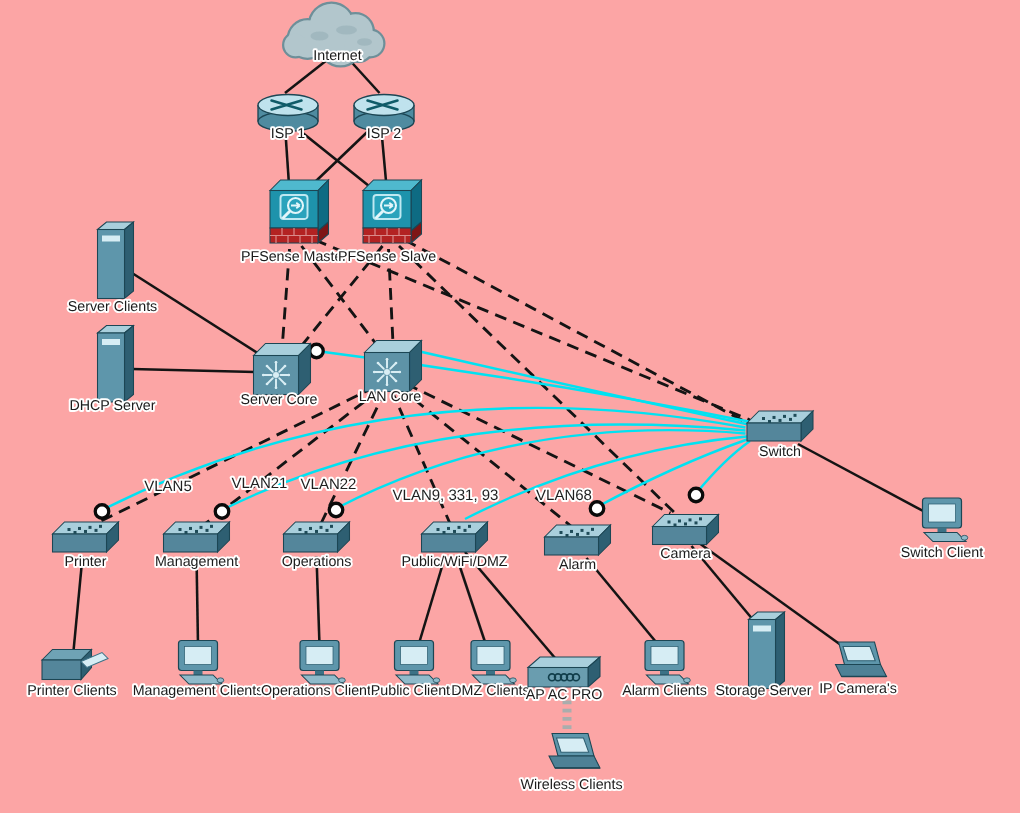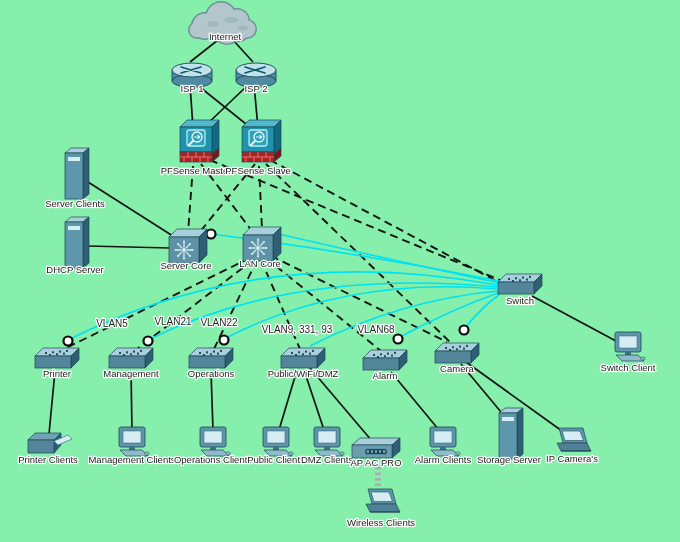--- a/index.html
+++ b/index.html
@@ -1,16 +1,16 @@
 <!DOCTYPE html>
 <html><head>
 <meta charset="utf-8">
 <style>
   html,body{margin:0;padding:0;background:#ffffff;}
-  #stage{position:relative;width:680px;height:542px;background:#86efac;overflow:hidden;}
+  #stage{position:relative;width:680px;height:542px;background:#fca5a5;overflow:hidden;}
   svg{display:block;}
   .lk-solid{stroke:#141414;stroke-width:1.7;fill:none;}
   .lk-dashed{stroke:#141414;stroke-width:1.9;stroke-dasharray:8 5;fill:none;}
   .lk-fiber{stroke:#00E2F2;stroke-width:1.6;fill:none;}
   .lk-wireless{stroke:#A9ADAD;stroke-width:6;stroke-dasharray:2.5 3;fill:none;}
   .port-ring{fill:#ffffff;stroke:#0a0a0a;stroke-width:2.2;}
   .node-label{font:9.5px "Liberation Sans",sans-serif;fill:#1b1b1b;text-anchor:middle;
               paint-order:stroke;stroke:#ffffff;stroke-width:2.5px;stroke-linejoin:round;}
   .vlan-label{font:10px "Liberation Sans",sans-serif;fill:#1f1f1f;text-anchor:middle;
               paint-order:stroke;stroke:#ffffff;stroke-width:2.5px;stroke-linejoin:round;}

